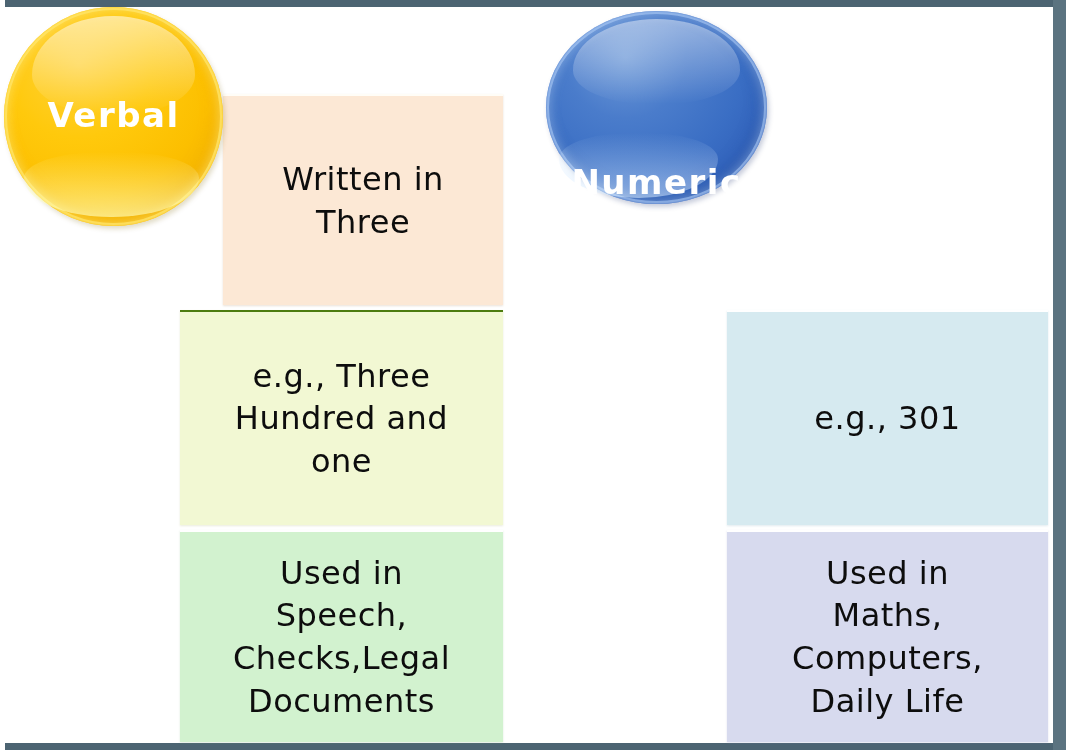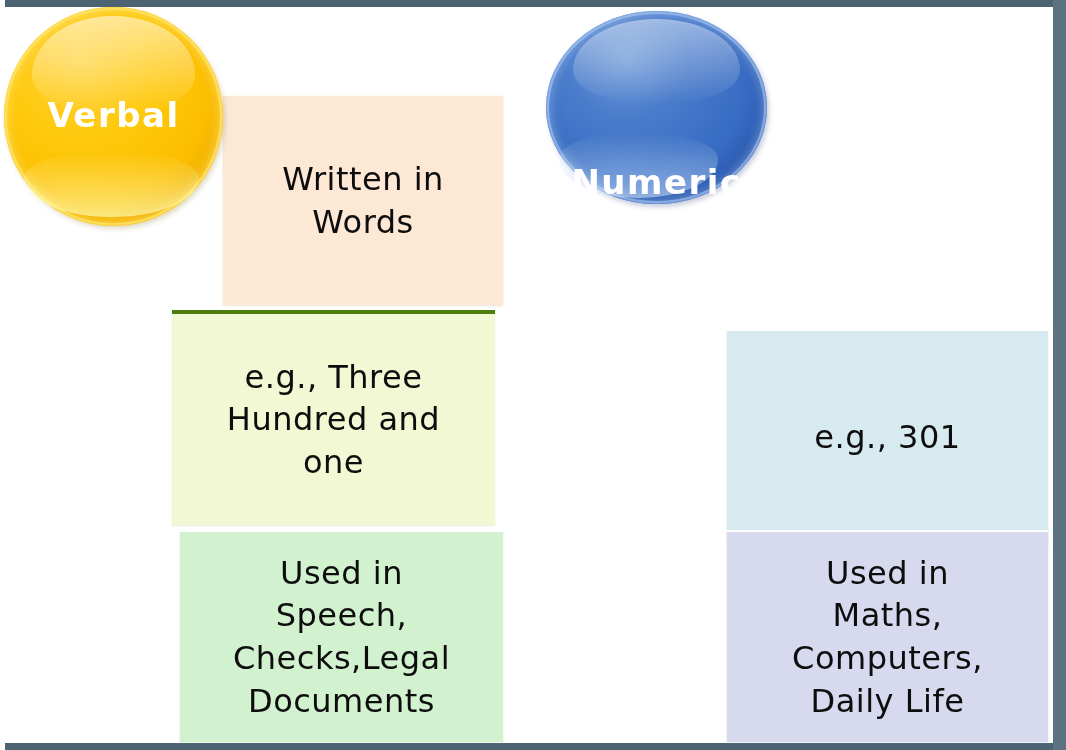--- a/index.html
+++ b/index.html
@@ -45,41 +45,41 @@
   }
 
   
   #box-verbal-1 {
     left: 223px; top: 94px; width: 280px; height: 211px;
     background: #fce8d5;
     box-shadow: 0 1px 2px rgba(180,150,110,0.28);
     border-top: 2px solid #fffdf7;
   }
   #box-verbal-2 {
-    left: 172px; top: 310px; width: 323px; height: 215px;
+    left: 180px; top: 310px; width: 323px; height: 215px;
     background: #f2f8d3;
     box-shadow: 0 1px 2px rgba(170,180,110,0.25);
-    border-top: 4px solid #4d7c0f;
+    border-top: 2px solid #4d7c0f;
   }
   #box-verbal-3 {
     left: 180px; top: 530px; width: 323px; height: 212px;
     background: #d2f2cf;
     box-shadow: 0 1px 2px rgba(130,180,130,0.25);
     border-top: 2px solid #ffffff;
   }
 
   
   #box-numeric-1 {
     left: 727px; top: 94px; width: 321px; height: 211px;
     background: #d4f0de;
     box-shadow: 0 1px 2px rgba(130,180,150,0.25);
     border-top: 2px solid #ffffff;
   }
   #box-numeric-2 {
-    left: 727px; top: 329px; width: 321px; height: 215px;
+    left: 727px; top: 310px; width: 321px; height: 215px;
     background: #d6eaf0;
     box-shadow: 0 1px 2px rgba(130,170,190,0.25);
     border-top: 2px solid #ffffff;
   }
   #box-numeric-3 {
     left: 727px; top: 530px; width: 321px; height: 212px;
     background: #d7daee;
     box-shadow: 0 1px 2px rgba(140,145,190,0.25);
     border-top: 2px solid #ffffff;
   }
@@ -161,21 +161,21 @@
 <body>
 
 <div id="canvas">
 
   <div class="frame-top"></div>
   <div class="frame-bottom"></div>
   <div class="frame-left"></div>
   <div class="frame-right"></div>
 
   <div class="box" id="box-verbal-1">Written in
-Words</div>
+Three</div>
 
   <div class="box" id="box-verbal-2">e.g., Three
 Hundred and
 one</div>
 
   <div class="box" id="box-verbal-3">Used in
 Speech,
 Checks,Legal
 Documents</div>
 

